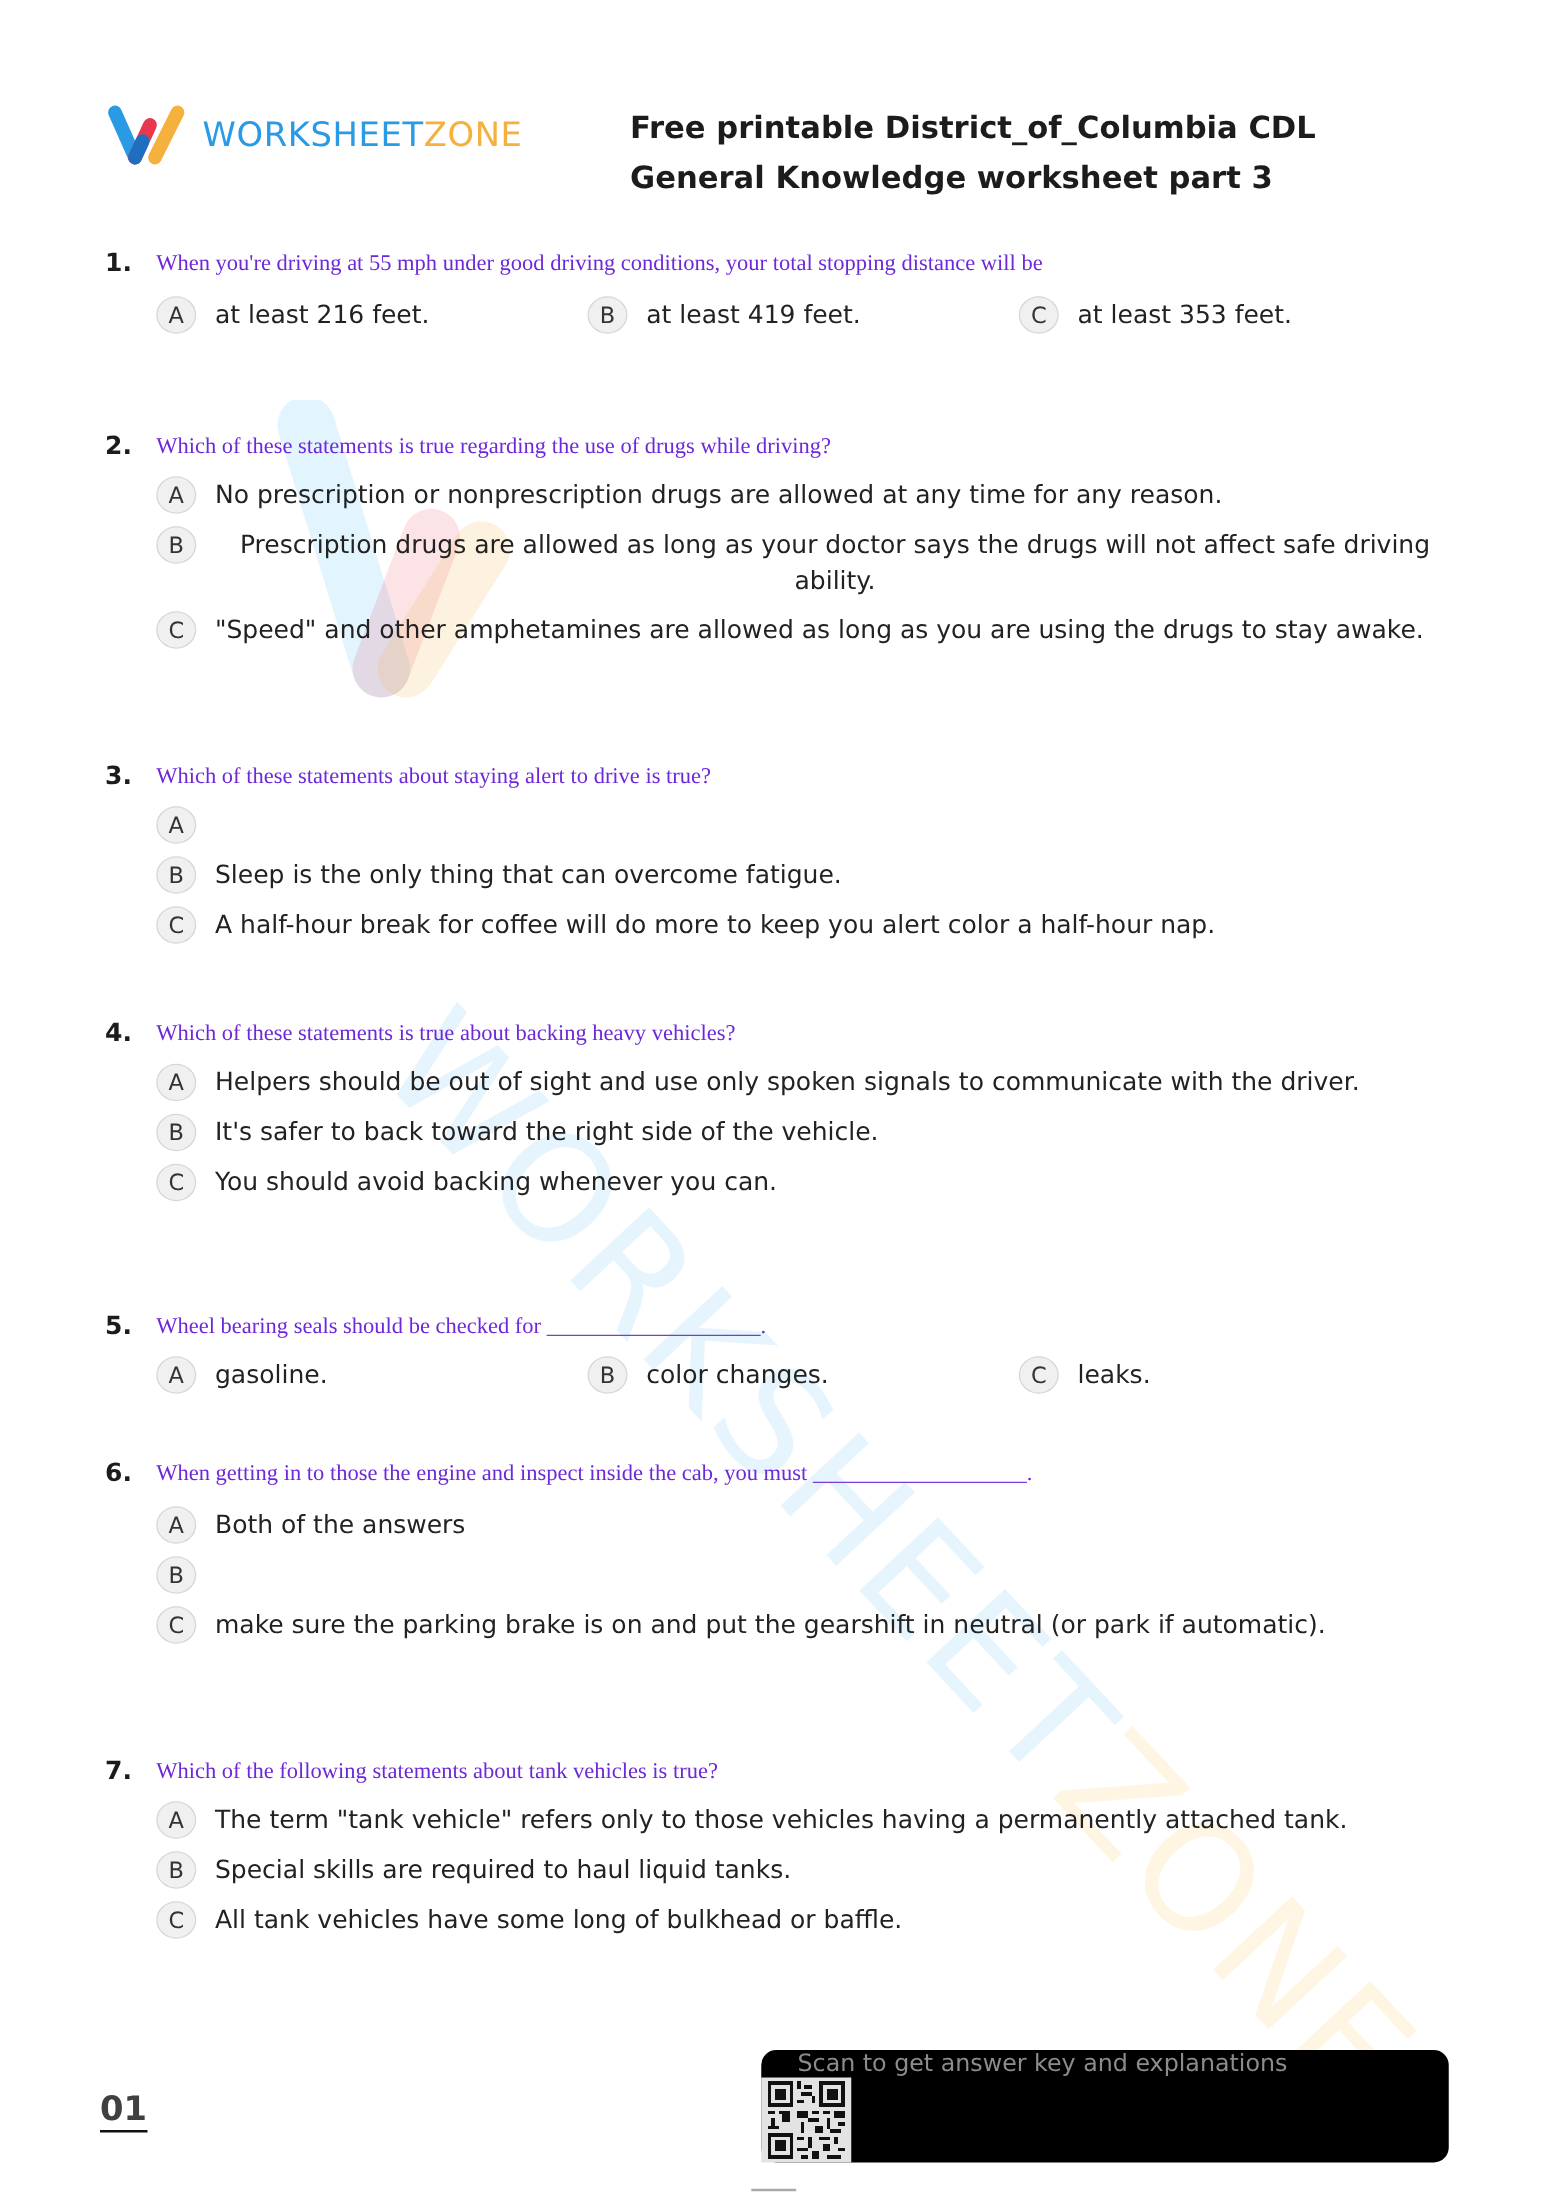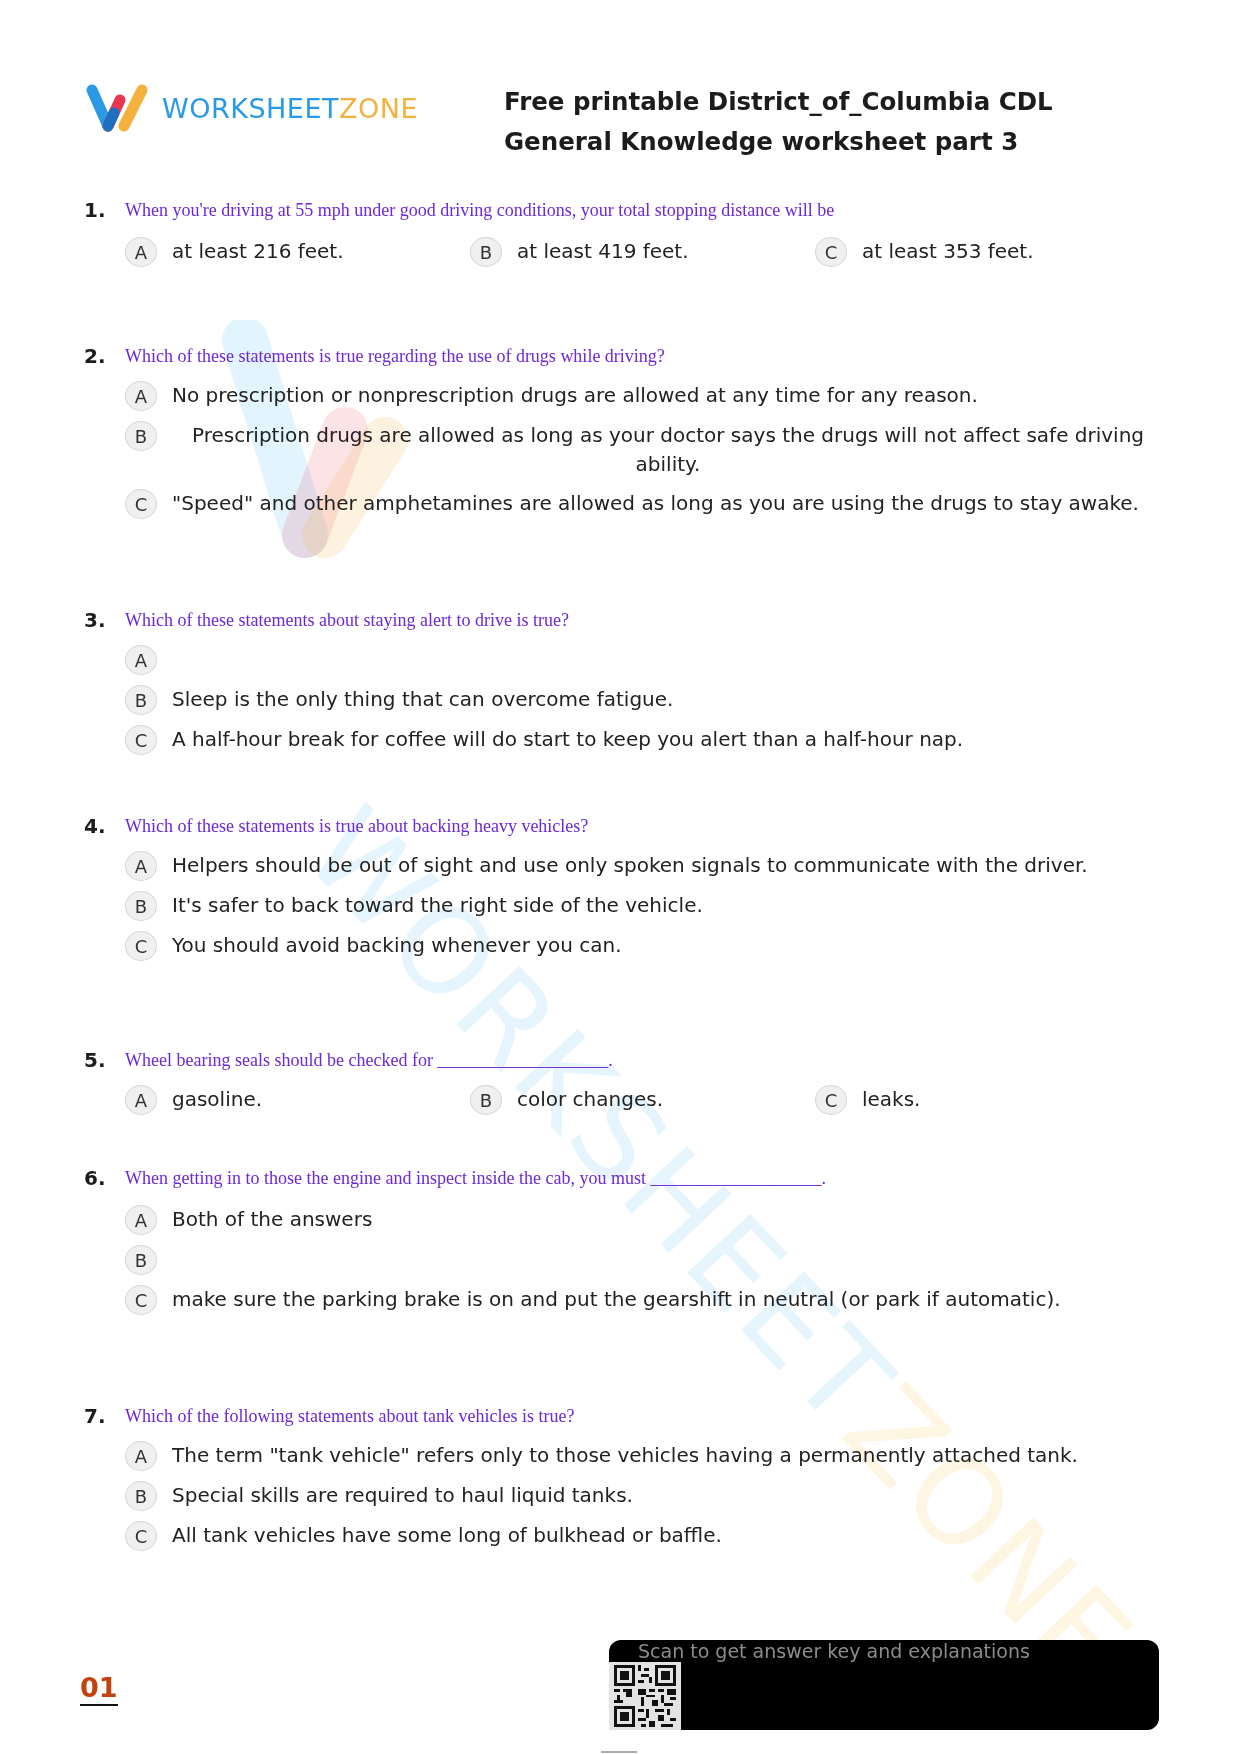--- a/index.html
+++ b/index.html
@@ -40,21 +40,21 @@
   .badge {
     flex: 0 0 auto; width: 32px; height: 30px; border-radius: 50%;
     background: #f0f0f0; border: 1px solid #d6d6d6;
     display: flex; align-items: center; justify-content: center;
     font-family: "DejaVu Sans", sans-serif; font-size: 18px; color: #333; margin-top: 0px;
   }
   .opt-text { margin-left: 15px; font-family: "DejaVu Sans", sans-serif; font-size: 20px; line-height: 29px; color: #222; text-align: center; }
 
   
   .page-num { position: absolute; left: 80px; top: 1673px; font-family: "DejaVu Sans", sans-serif; font-weight: bold;
-              font-size: 27px; color: #c2410c; border-bottom: 2px solid #111; line-height: 30px; padding-bottom: 1px; }
+              font-size: 27px; color: #404040; border-bottom: 2px solid #111; line-height: 30px; padding-bottom: 1px; }
   .scan-box { position: absolute; left: 609px; top: 1640px; width: 550px; height: 90px; background: #000000;
               border-radius: 12px; display: flex; align-items: flex-start; flex-direction: column; }
   .scan-text { margin-left: 29px; font-family: "DejaVu Sans", sans-serif; font-size: 19px; color: #8c8c8c; flex: 1; }
   .qr { width: 72px; height: 76px; background: #e3e3e3; margin-right: 10px; display: flex; align-items: center; justify-content: center; }
   .bottom-line { position: absolute; left: 601px; top: 1751px; width: 36px; height: 2px; background: #aaa; }
 </style>
 </head>
 <body>
 
 <svg class="wm-logo" viewBox="0 0 230 240">
@@ -132,21 +132,21 @@
     <div class="opts">
       <div class="opt">
           <span class="badge">A</span>
         </div>
       <div class="opt">
           <span class="badge">B</span>
           <span class="opt-text">Sleep is the only thing that can overcome fatigue.</span>
         </div>
       <div class="opt">
           <span class="badge">C</span>
-          <span class="opt-text">A half-hour break for coffee will do start to keep you alert than a half-hour nap.</span>
+          <span class="opt-text">A half-hour break for coffee will do more to keep you alert color a half-hour nap.</span>
         </div>
     </div>
   </div>
 
   <div class="q" style="top:616px;">
     <div class="q-head">
       <div class="q-num">4.</div>
       <div class="q-text">Which of these statements is true about backing heavy vehicles?</div>
     </div>
     <div class="opts">

